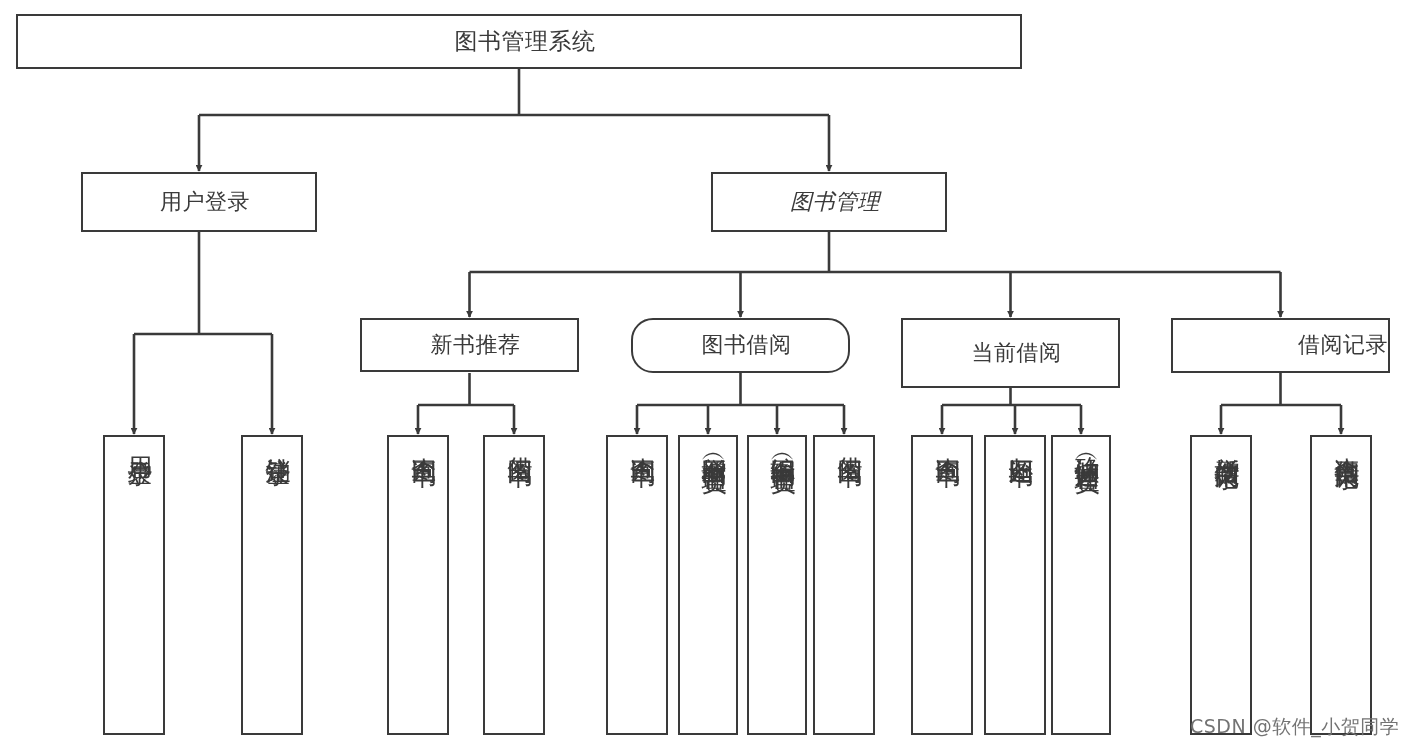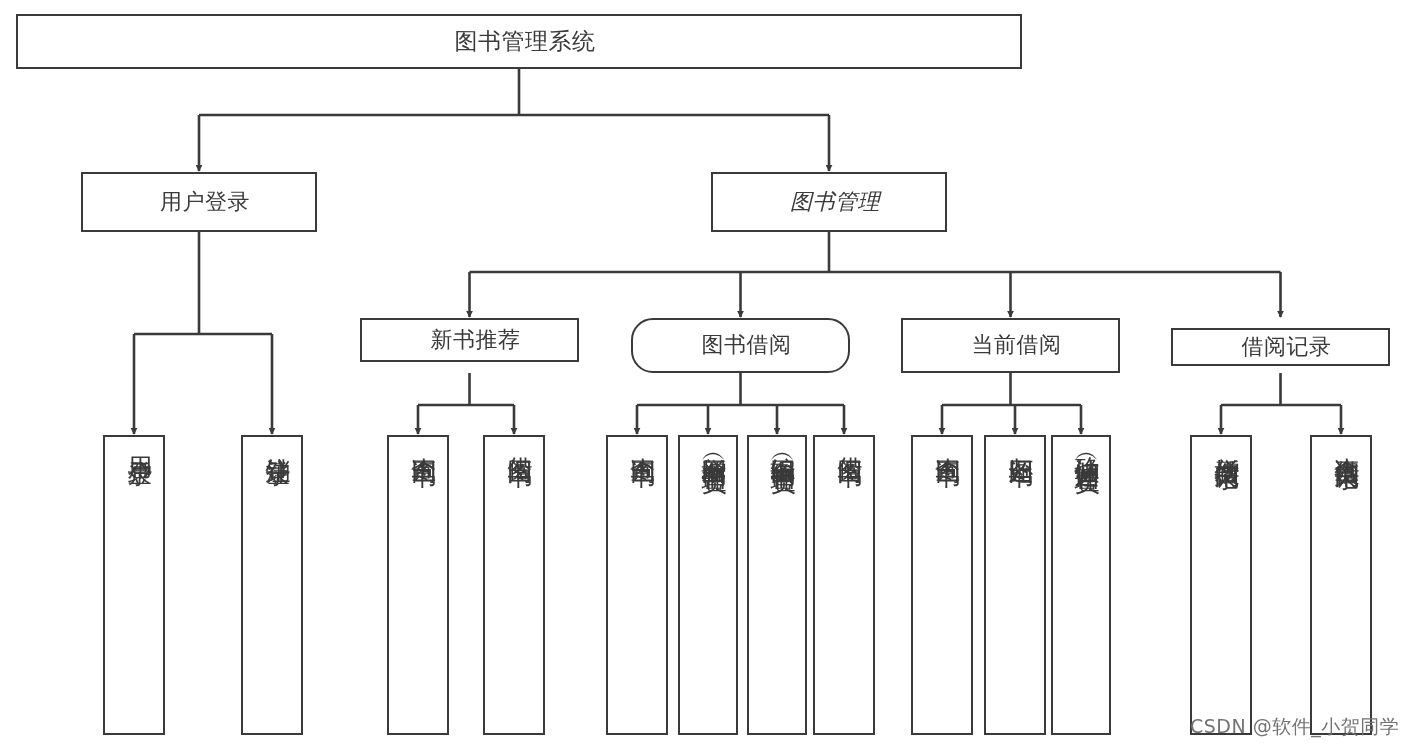--- a/index.html
+++ b/index.html
@@ -125,30 +125,30 @@
   <div id="nodes-layer">
       <div class="node horiz root" style="left: 16px; top: 14px; width: 1006px; height: 55px;">
         <span class="lbl">图书管理系统</span>
       </div>
       <div class="node horiz" style="left: 81px; top: 172px; width: 236px; height: 60px;">
         <span class="lbl">用户登录</span>
       </div>
       <div class="node horiz" style="left: 711px; top: 172px; width: 236px; height: 60px; font-style: italic;">
         <span class="lbl">图书管理</span>
       </div>
-      <div class="node horiz" style="left: 360px; top: 318px; width: 219px; height: 44px;">
+      <div class="node horiz" style="left: 360px; top: 318px; width: 219px; height: 54px;">
         <span class="lbl">新书推荐</span>
       </div>
       <div class="node horiz" style="left: 631px; top: 318px; width: 219px; height: 55px; border-radius: 22px;">
         <span class="lbl">图书借阅</span>
       </div>
-      <div class="node horiz" style="left: 901px; top: 318px; width: 219px; height: 55px;">
+      <div class="node horiz" style="left: 901px; top: 318px; width: 219px; height: 70px;">
         <span class="lbl">当前借阅</span>
       </div>
-      <div class="node horiz" style="left: 1171px; top: 328px; width: 219px; height: 38px;">
+      <div class="node horiz" style="left: 1171px; top: 318px; width: 219px; height: 55px; justify-content: flex-end;">
         <span class="lbl">借阅记录</span>
       </div>
       <div class="node vert" style="left: 103px; top: 435px; width: 62px; height: 300px;">
         <span class="lbl">用户登录</span>
       </div>
       <div class="node vert" style="left: 241px; top: 435px; width: 62px; height: 300px;">
         <span class="lbl">注销登录</span>
       </div>
       <div class="node vert" style="left: 387px; top: 435px; width: 62px; height: 300px;">
         <span class="lbl">查询图书</span>

